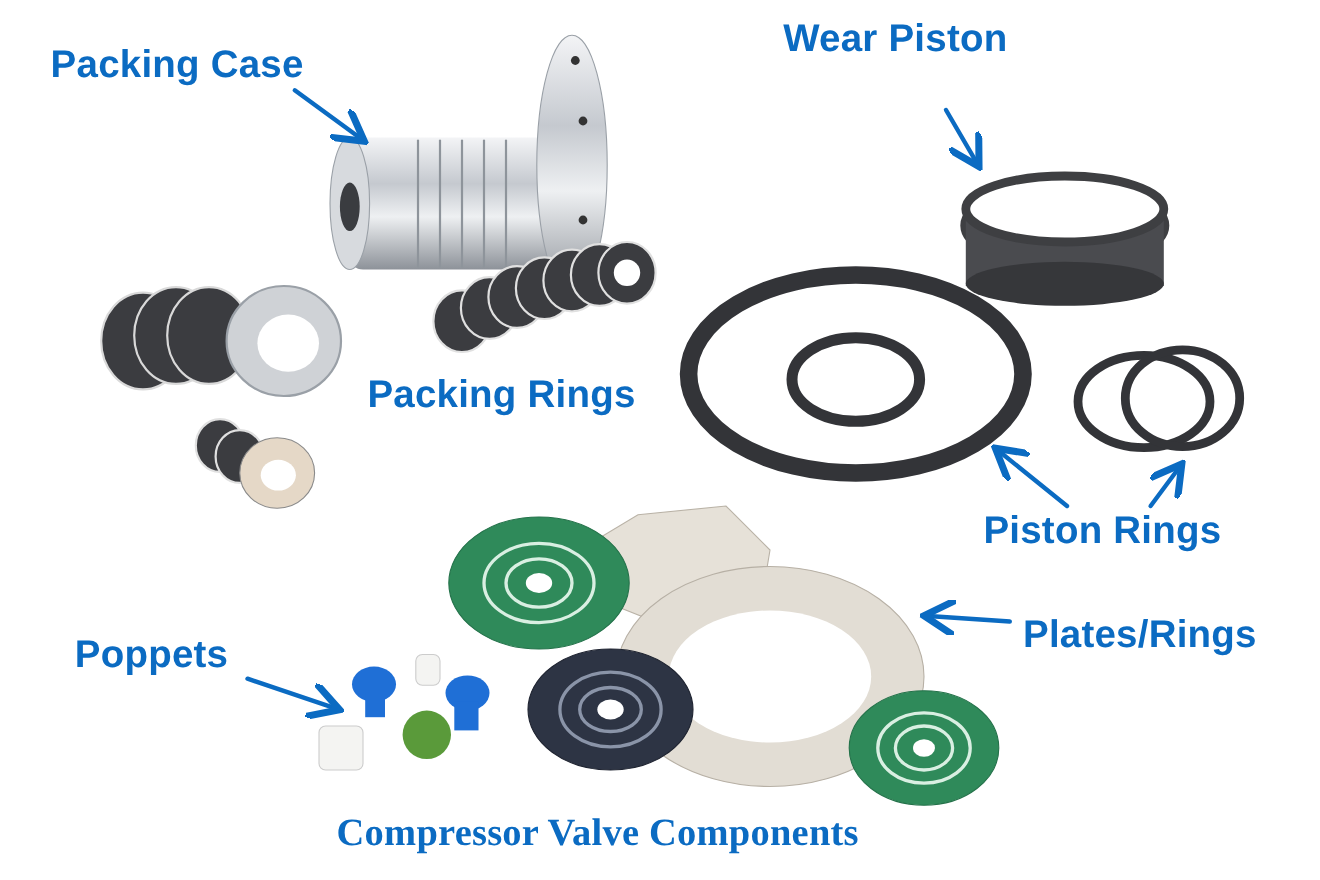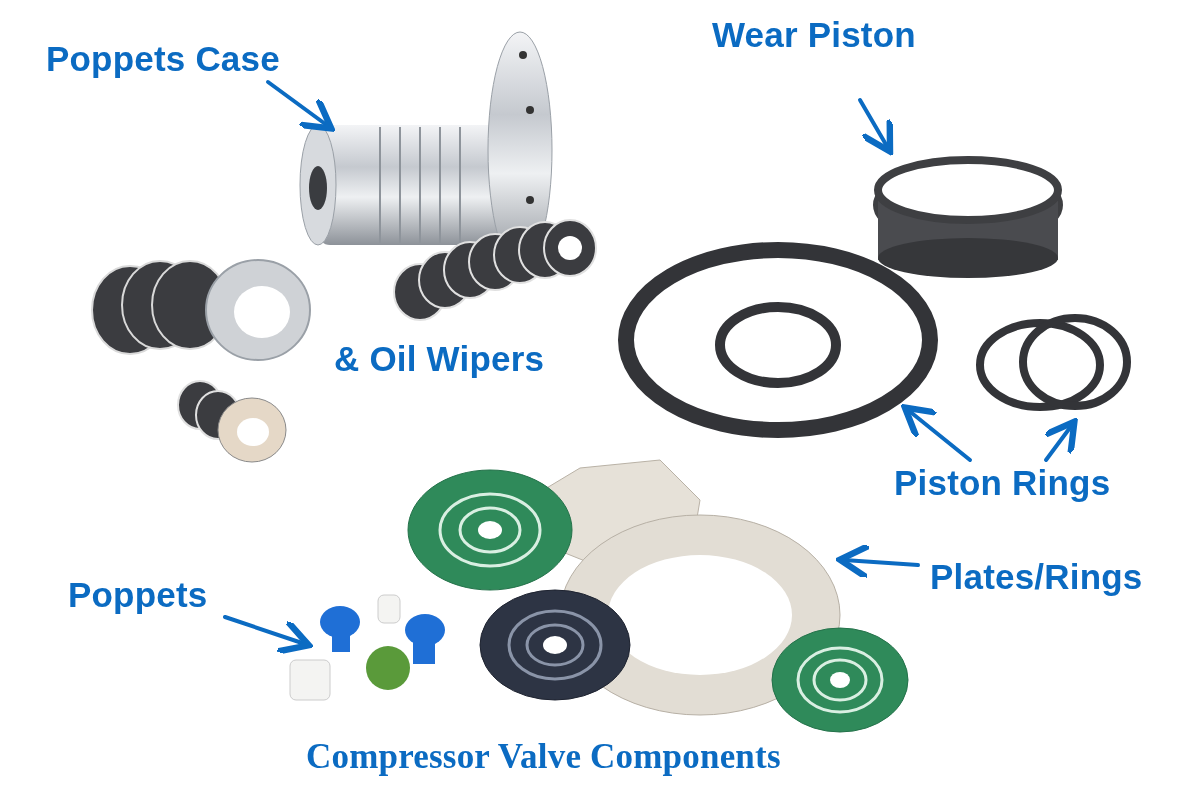--- a/index.html
+++ b/index.html
@@ -118,28 +118,28 @@
   <g stroke="#0b6bc2" stroke-width="4" fill="none" stroke-linecap="round">
     <line x1="268" y1="82" x2="328" y2="126" marker-end="url(#ah)"></line>
     <line x1="860" y1="100" x2="888" y2="148" marker-end="url(#ah)"></line>
     <line x1="970" y1="460" x2="908" y2="410" marker-end="url(#ah)"></line>
     <line x1="1046" y1="460" x2="1072" y2="425" marker-end="url(#ah)"></line>
     <line x1="918" y1="565" x2="844" y2="560" marker-end="url(#ah)"></line>
     <line x1="225" y1="617" x2="305" y2="644" marker-end="url(#ah)"></line>
   </g>
 </svg>
 
-<div class="label" style="left:46px;top:40px;">Poppets Case</div>
+<div class="label" style="left:46px;top:40px;">Packing Case</div>
 
 <div class="label" style="left:712px;top:16px;">
   <div>Wear Piston</div>
 </div>
 
 <div class="label" style="left:334px;top:340px;">
-  <div>&amp; Oil Wipers</div>
+  <div>Packing Rings</div>
 </div>
 
 <div class="label" style="left:894px;top:464px;">Piston Rings</div>
 
 <div class="label" style="left:930px;top:558px;">Plates/Rings</div>
 
 <div class="label" style="left:68px;top:576px;">Poppets</div>
 
 <div class="label" style="left:306px;top:738px;font-family:Liberation Serif, serif;">Compressor Valve Components</div>
 

